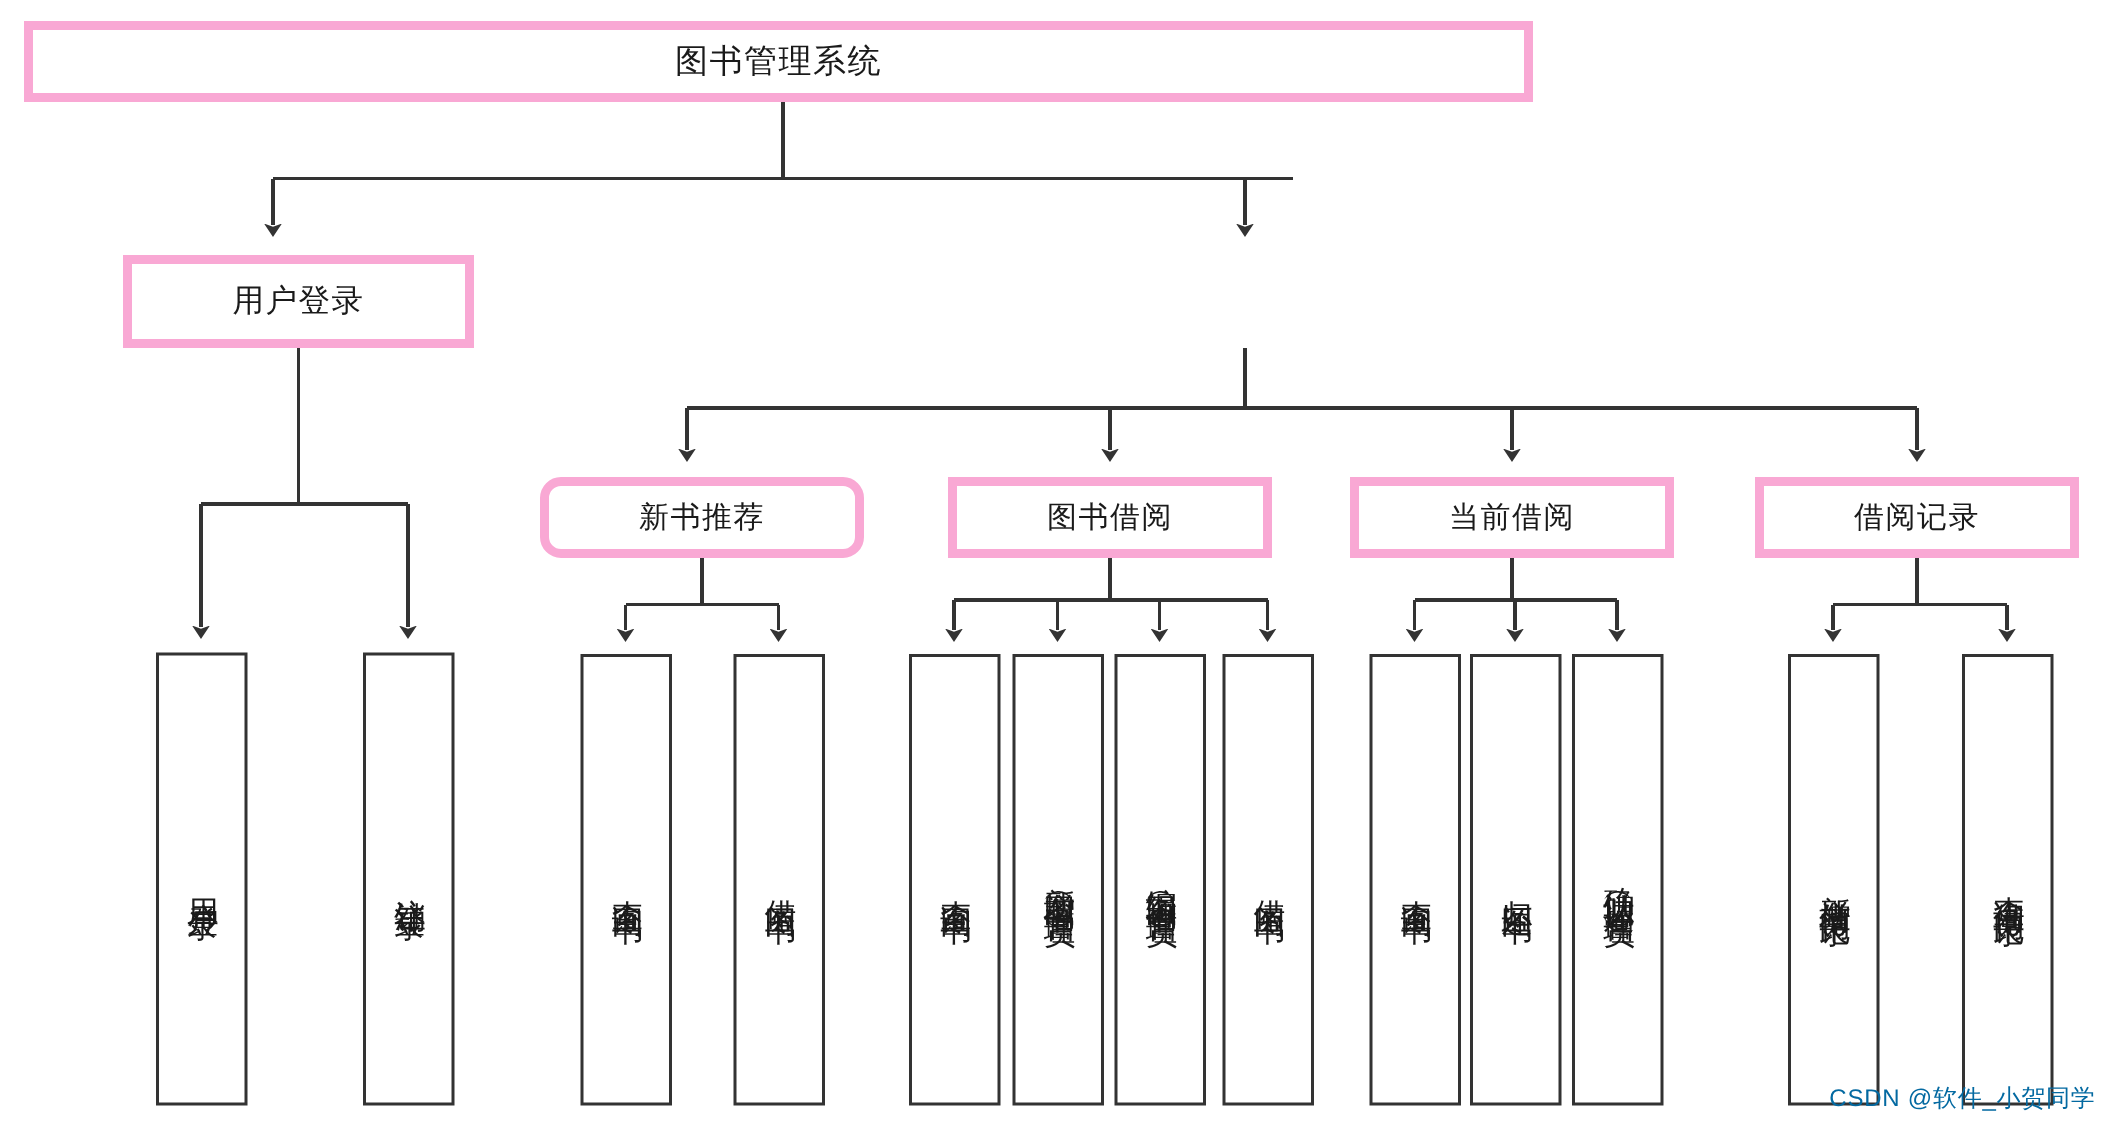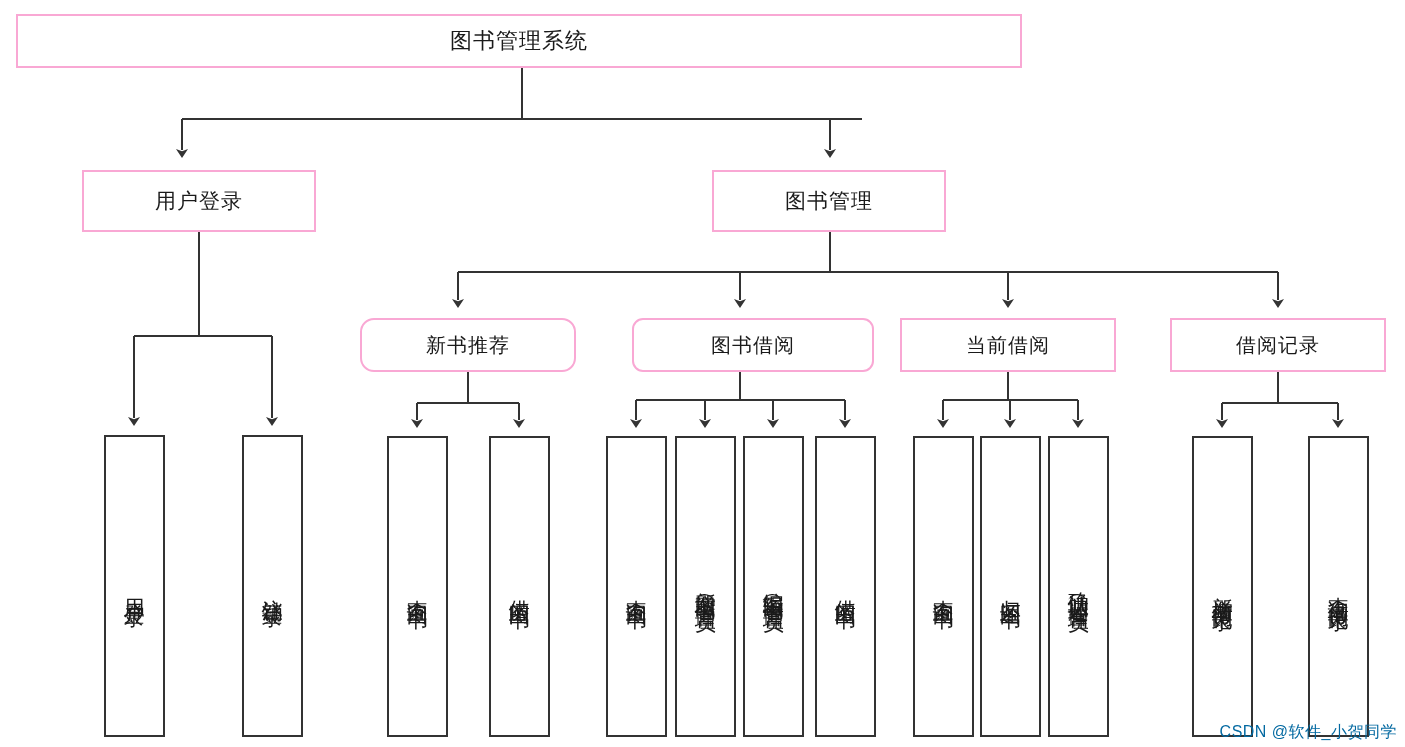--- a/index.html
+++ b/index.html
@@ -9,21 +9,21 @@
     font-family:"Liberation Sans","DejaVu Sans",sans-serif;
     overflow:hidden;
   }
   #stage{position:relative;width:1405px;height:747px;background:#fff;}
   svg.links{position:absolute;left:0;top:0;width:1405px;height:747px;}
 
   .node{
     position:absolute;
     box-sizing:border-box;
     background:#ffffff;
-    border:2px solid #f9a8d4;
+    border:6px solid #f9a8d4;
     display:flex;
     align-items:center;
     justify-content:center;
     color:#1a1a1a;
   }
   .node .label{
     font-size:21px;
     line-height:1.25;
     letter-spacing:1px;
     white-space:nowrap;
@@ -118,28 +118,25 @@
     </g>
   </svg>
 
   <div class="node root" style="left:16px;top:14px;width:1006px;height:54px;">
     <span class="label">图书管理系统</span>
   </div>
 
   <div class="node lvl2" style="left:82px;top:170px;width:234px;height:62px;">
     <span class="label">用户登录</span>
   </div>
-  <div class="node lvl2" style="left:712px;top:170px;width:234px;height:62px;">
-    <span class="label">图书管理</span>
-  </div>
 
   <div class="node lvl3" style="left:360px;top:318px;width:216px;height:54px;border-radius:14px;">
     <span class="label">新书推荐</span>
   </div>
-  <div class="node lvl3" style="left:632px;top:318px;width:242px;height:54px;border-radius:11px;">
+  <div class="node lvl3" style="left:632px;top:318px;width:216px;height:54px;">
     <span class="label">图书借阅</span>
   </div>
   <div class="node lvl3" style="left:900px;top:318px;width:216px;height:54px;">
     <span class="label">当前借阅</span>
   </div>
   <div class="node lvl3" style="left:1170px;top:318px;width:216px;height:54px;">
     <span class="label">借阅记录</span>
   </div>
 
   <div class="leaf" style="left:104px;top:435px;width:61px;height:302px;">

